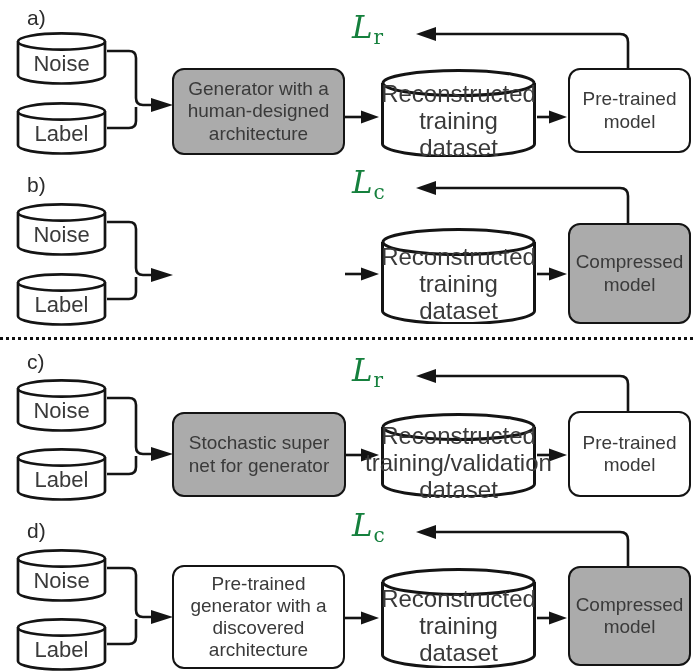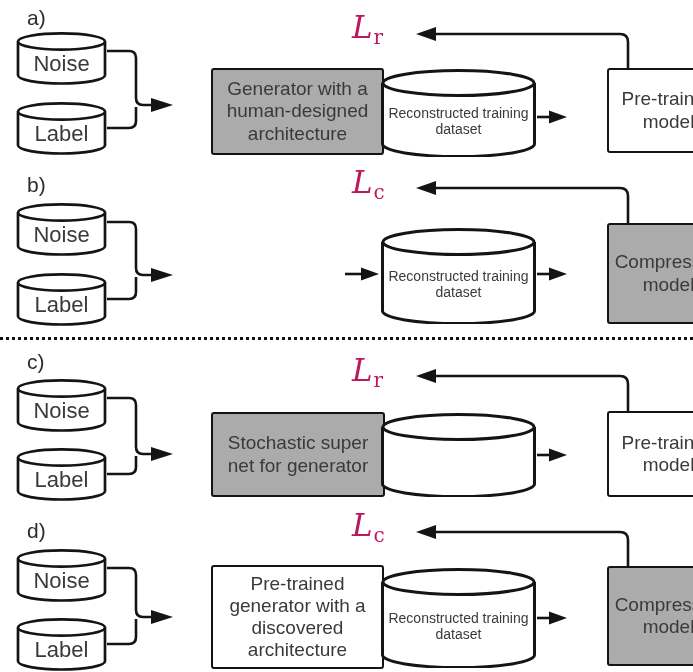--- a/index.html
+++ b/index.html
@@ -23,31 +23,31 @@
   .cyl-sm svg,.cyl-lg svg{position:absolute; left:0; top:0; display:block;}
   .cyl-shape{fill:#fff; stroke:var(--line);}
   .cyl-sm-text{
     position:absolute; left:2px; right:2px; top:12px; bottom:2px;
     display:flex; align-items:center; justify-content:center;
     font-size:22px;
   }
   .cyl-lg-text{
     position:absolute; left:1px; right:1px; top:18px; bottom:0;
     display:flex; align-items:center; justify-content:center;
-    text-align:center; font-size:14px; line-height:1.12;
+    text-align:center; font-size:24px; line-height:1.12;
   }
   .node{
     position:absolute; z-index:2; box-sizing:border-box;
-    background:#fff; border:2.8px solid var(--line); border-radius:3px;
+    background:#fff; border:2.8px solid var(--line); border-radius:12px;
     display:flex; align-items:center; justify-content:center;
-    text-align:center; font-size:19px; line-height:1.16;margin-left:39px;
+    text-align:center; font-size:19px; line-height:1.16;
   }
   .node.gray{background:var(--gray);}
   .node-text{width:100%; padding:0 2px;}
-  .loss{position:absolute; z-index:2; color:#be185d; white-space:nowrap;text-align:right;}
+  .loss{position:absolute; z-index:2; color:#15803d; white-space:nowrap;text-align:right;}
   .loss-L{font-family:"DejaVu Serif", serif; font-style:italic; font-size:31px;}
   .loss-sub{font-family:"DejaVu Serif", serif; font-size:20px; vertical-align:-6px; margin-left:1px;}
   .divider{
     position:absolute; left:0; right:0; top:337px; height:0; z-index:1;
     border-top:3px dotted #111;
   }
 </style>
 </head>
 <body>
 
@@ -192,20 +192,21 @@
 
   <div class="node gray" style="left:172px;top:412px;width:174px;height:85px">
     <div class="node-text">Stochastic super net for generator</div>
   </div>
 
   <div class="cyl-lg" style="left:380px;top:412px;height:85px">
     <svg width="157" height="85" viewBox="0 0 157 85">
       <path class="cyl-shape" stroke-width="3" d="M2.5 15 V72 A75.5 12.5 0 0 0 154.5 72 V15"></path>
       <ellipse class="cyl-shape" stroke-width="3" cx="78.5" cy="15" rx="75.5" ry="12.5"></ellipse>
     </svg>
+    <div class="cyl-lg-text">Reconstructed training/validation dataset</div>
   </div>
 
   <div class="node" style="left:568px;top:411px;width:123px;height:86px">
     <div class="node-text">Pre-trained model</div>
   </div>
 
   <div class="loss" style="left:352px;top:352px">
     <span class="loss-L">L</span><span class="loss-sub">r</span>
   </div>
 

